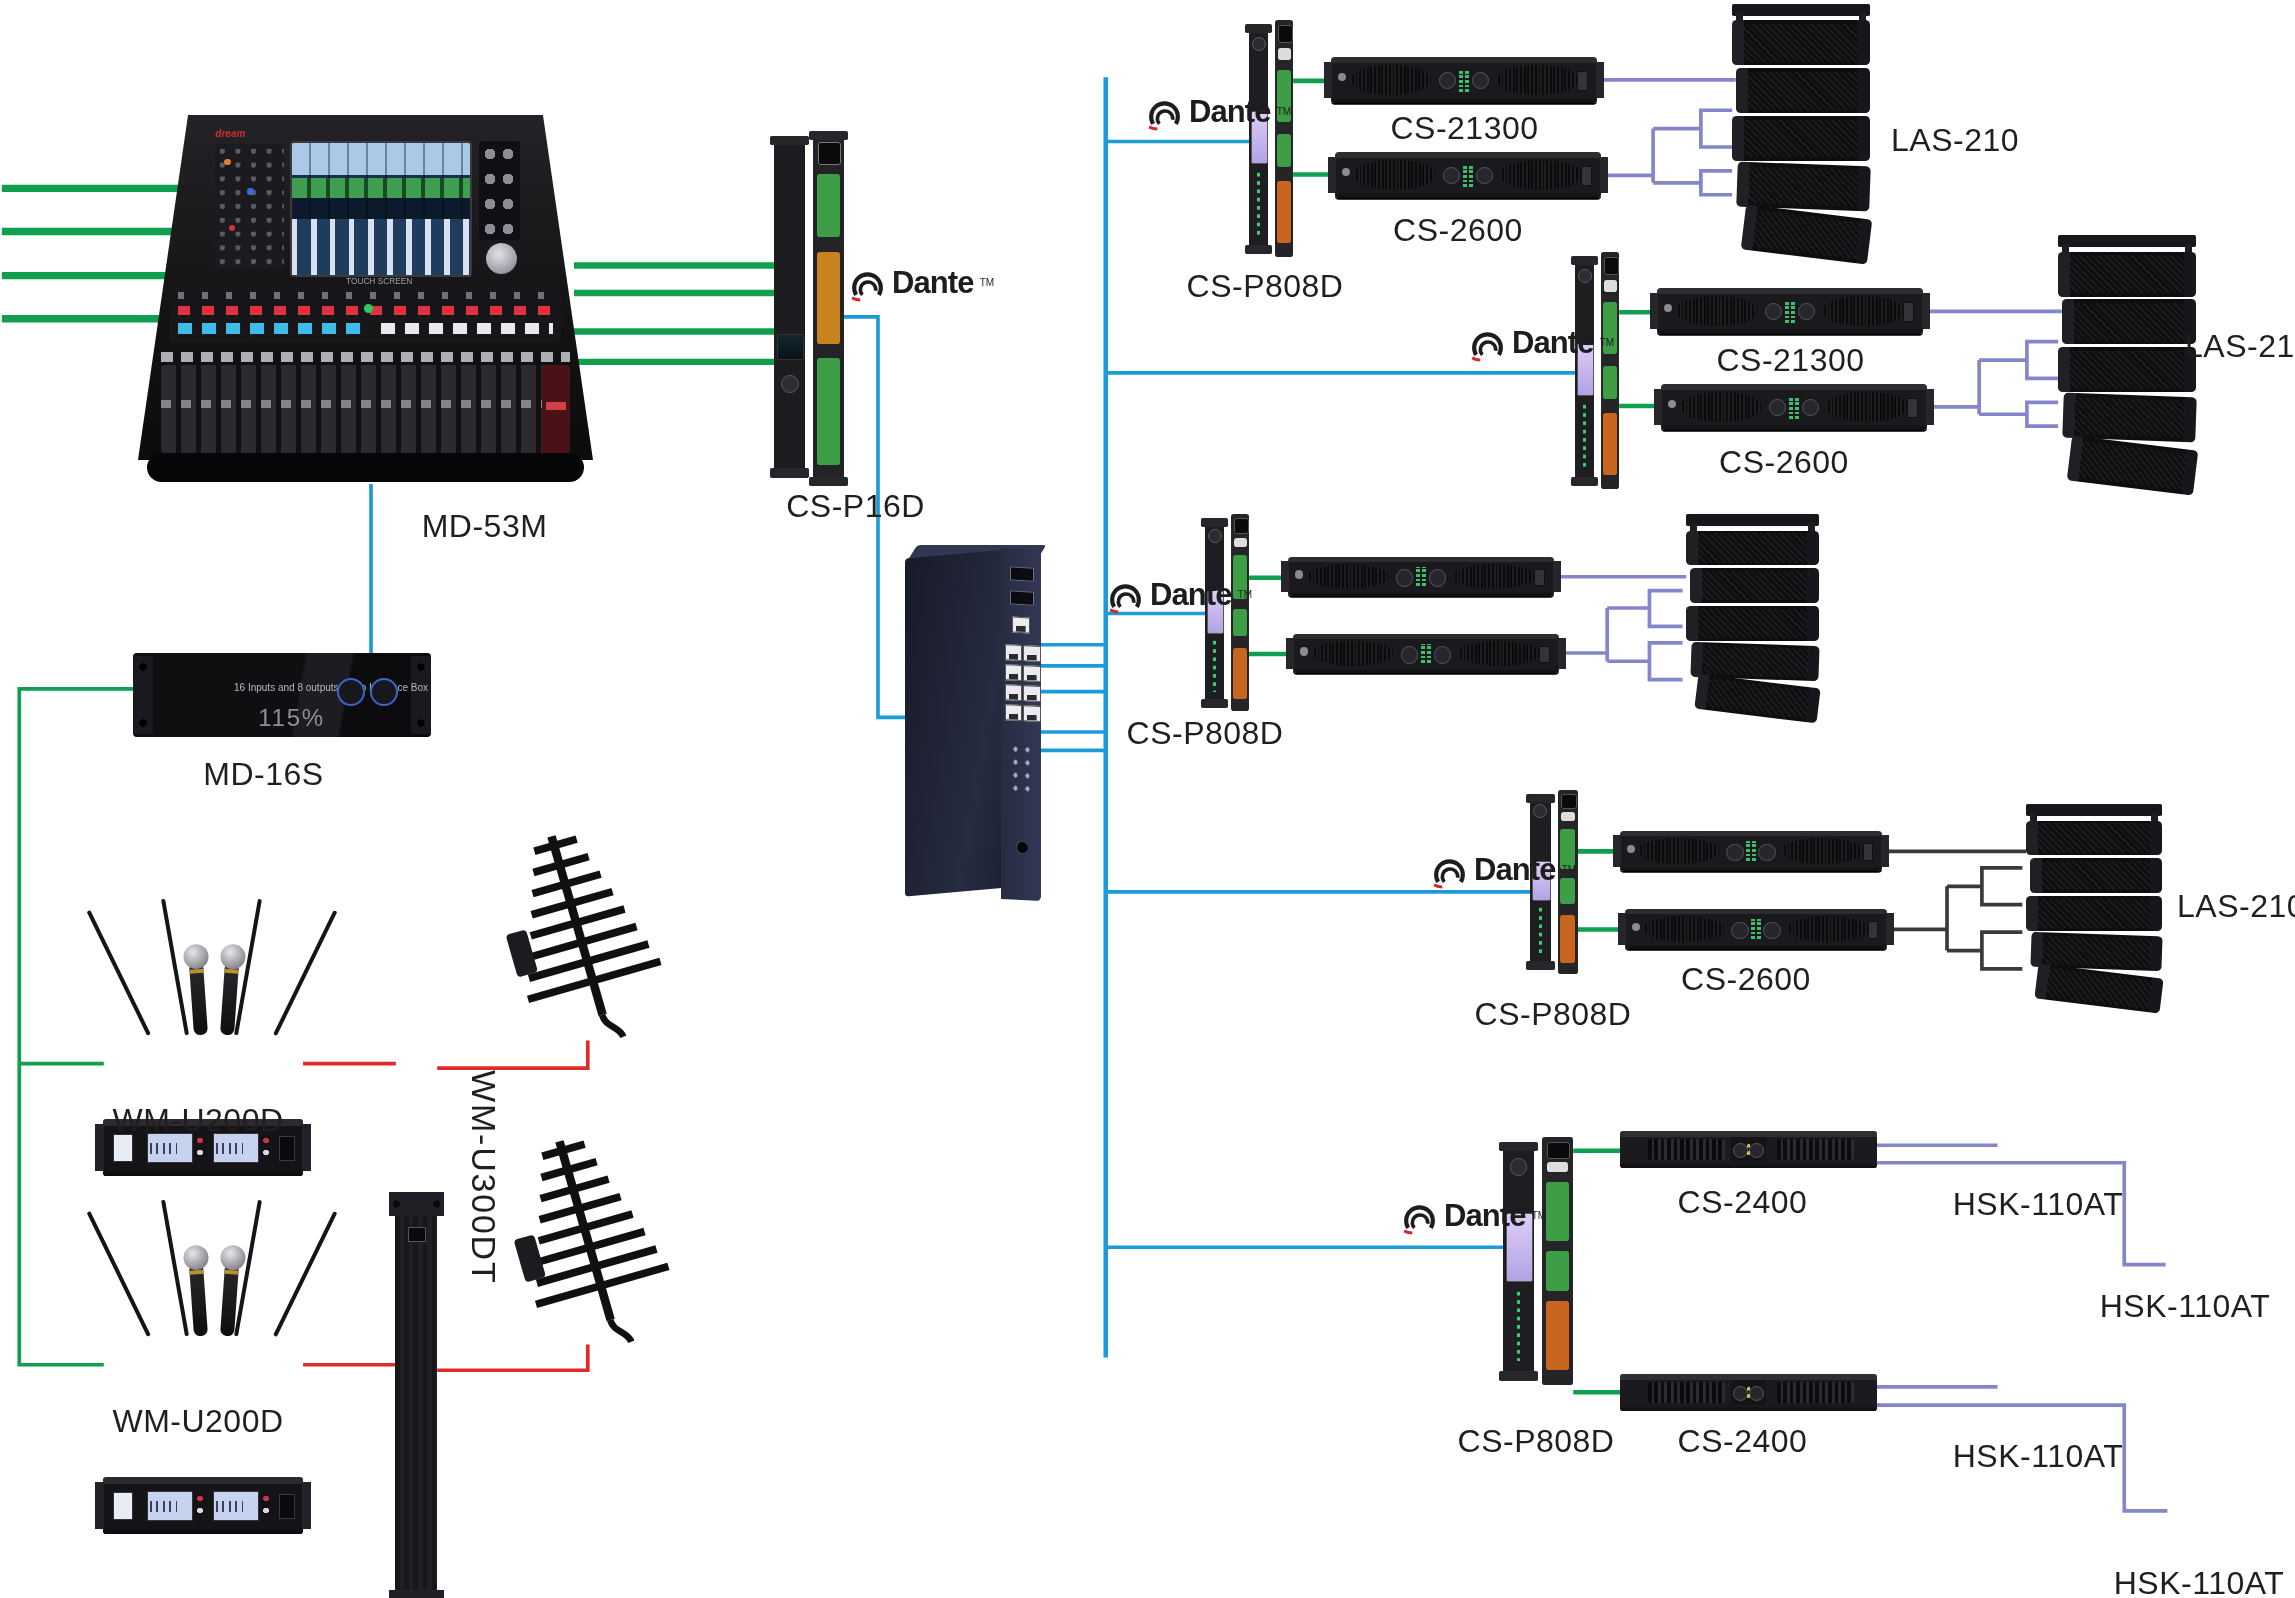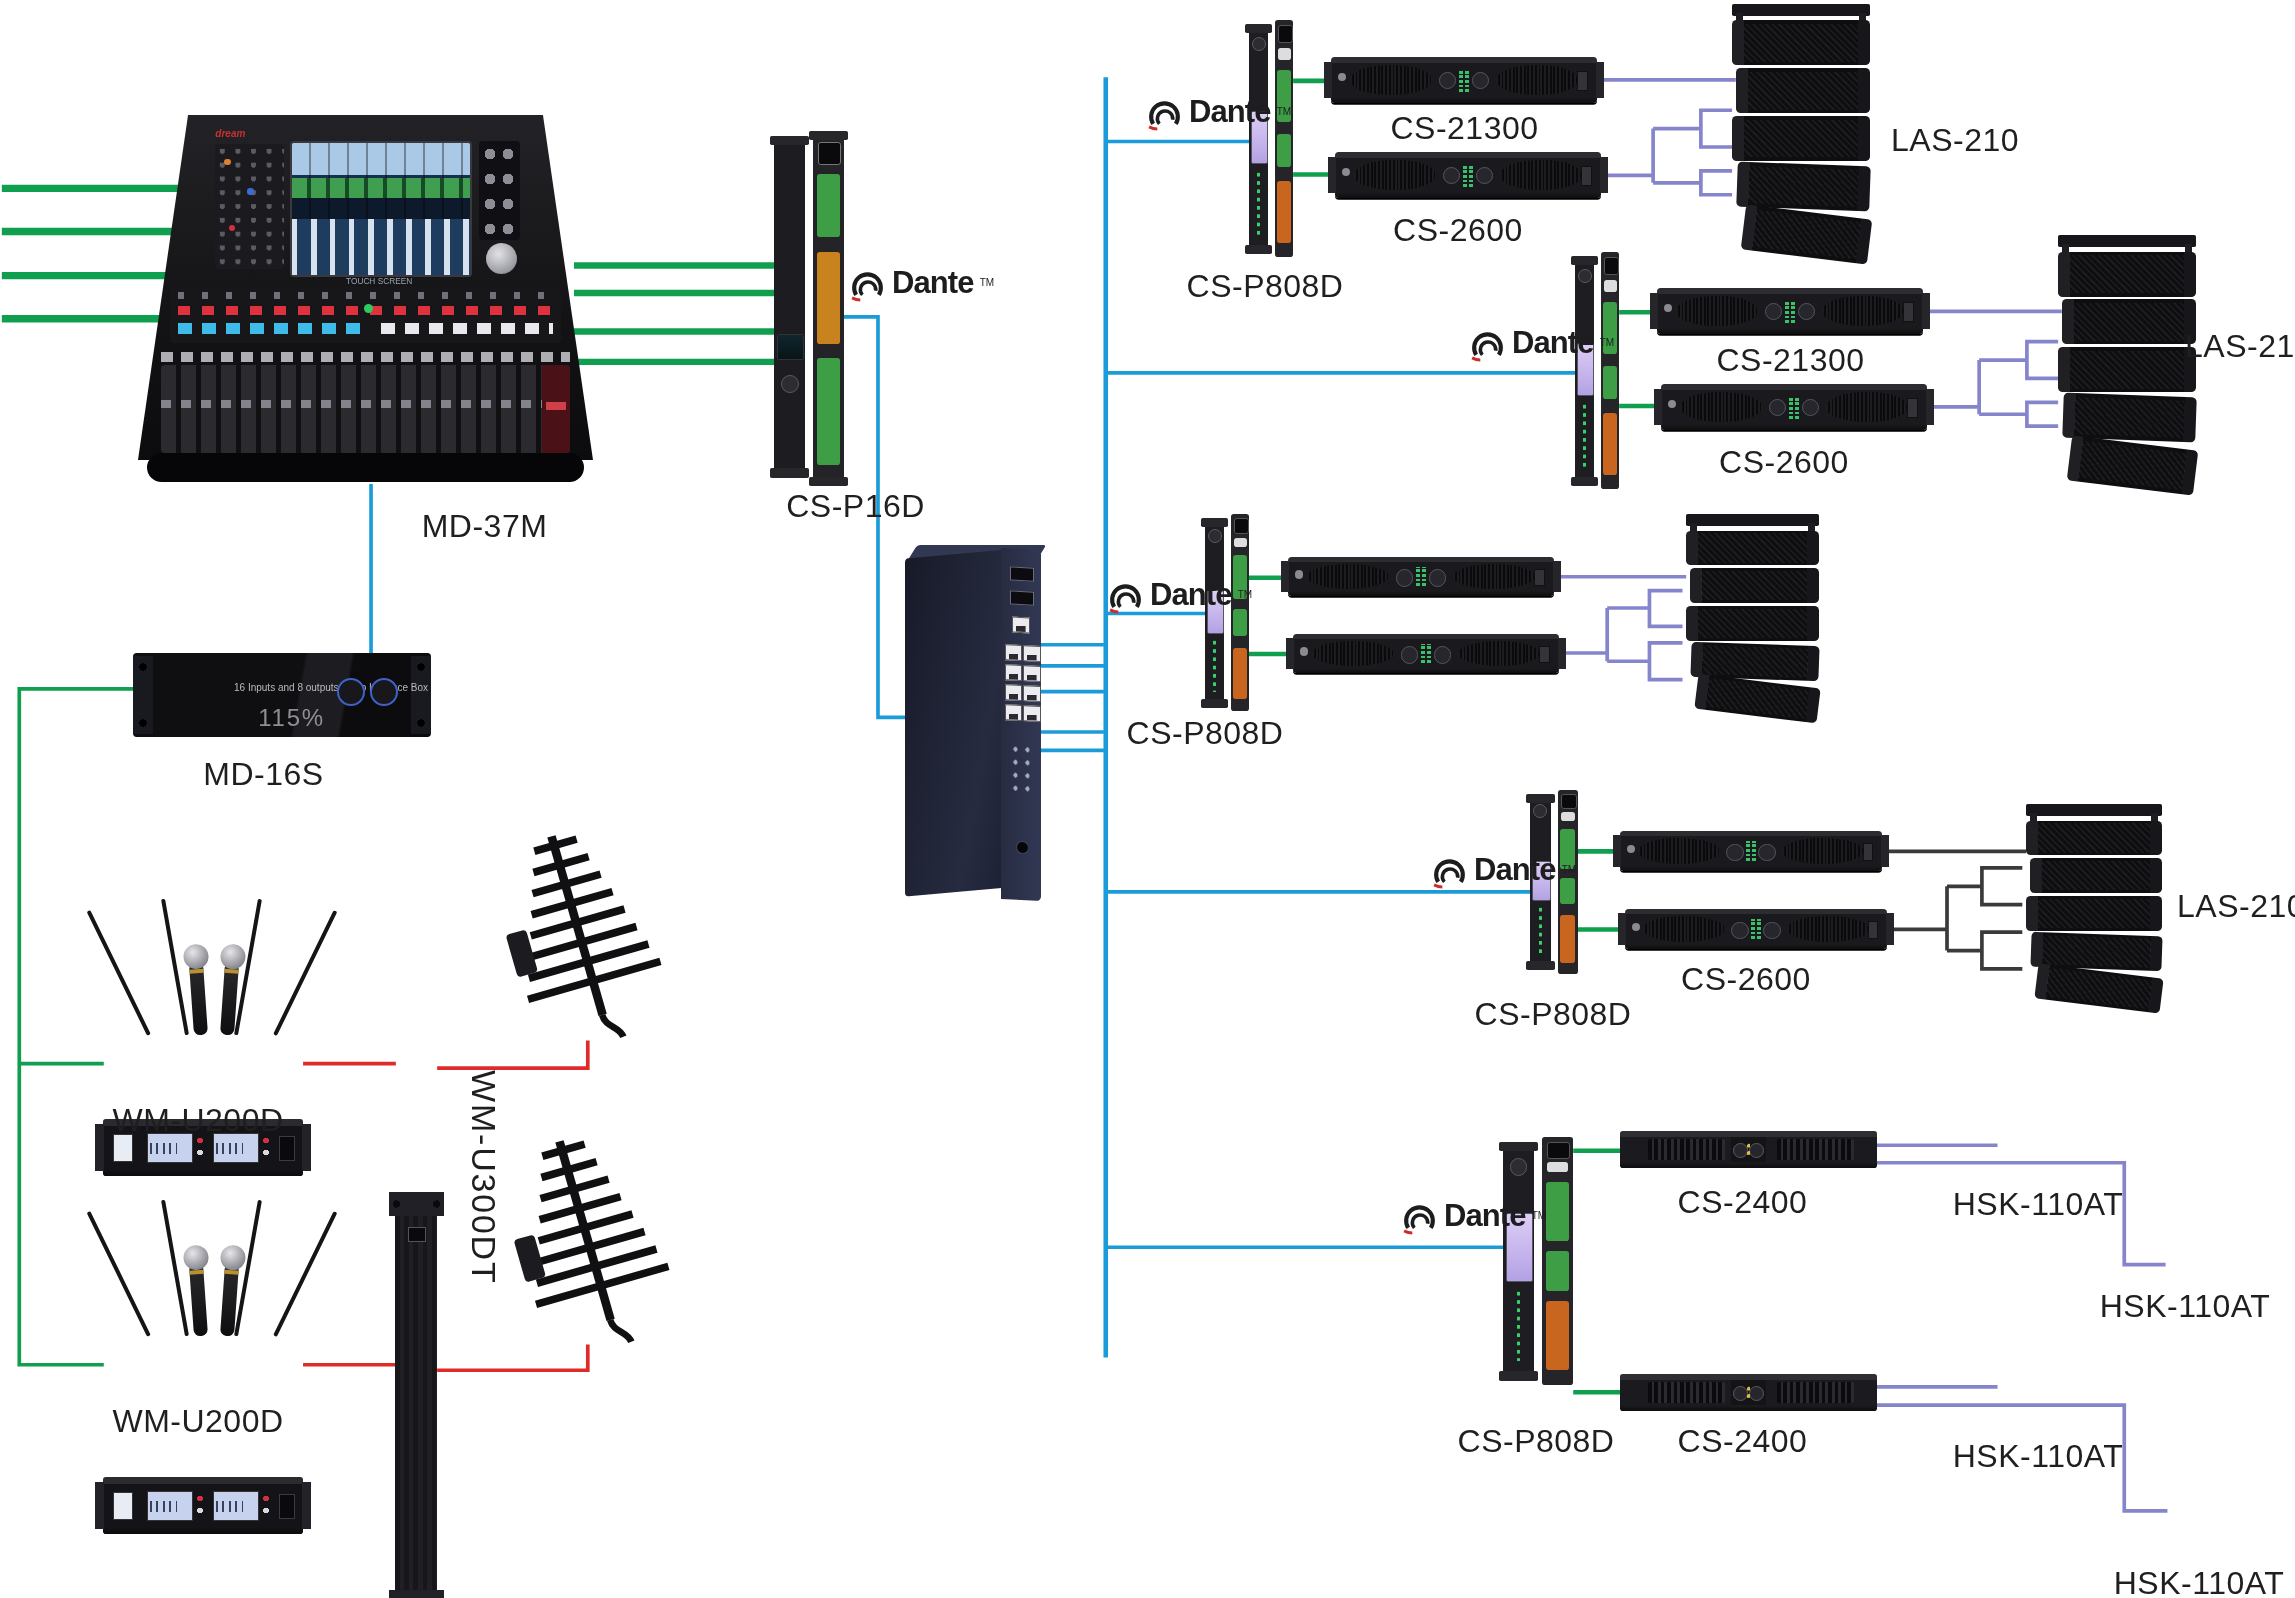--- a/index.html
+++ b/index.html
@@ -249,21 +249,21 @@
   <div class="mx-scrib"></div>
   <div class="mx-faders">
     <div class="mx-caps"></div>
     <div class="mx-master">
       <div class="mx-mcap"></div>
     </div>
   </div>
   <div class="mx-redrow"></div>
   <div class="mx-base"></div>
 </div>
-<div class="lbl" style="left:395px;top:508px;width:179px">MD-37M</div>
+<div class="lbl" style="left:395px;top:508px;width:179px">MD-53M</div>
 
 <div class="dev vrack" style="left:774px;top:131px;width:71px;height:355px">
   <div class="s" style="left:0;top:4.6px;width:31px;height:342px;background:#1c1c21">
     <div class="flange" style="top:0"></div>
         <div class="flange" style="bottom:0"></div>
     <div class="lcd" style="top:58%;height:7%;background:linear-gradient(180deg,#10262e,#081418);border-color:#333"></div>
     <div class="knobc" style="left:22%;top:70%;width:16.5px;height:16.5px"></div>
   </div>
   <div class="s" style="left:39px;top:0;width:31px;height:355px;background:#232328">
     <div class="flange" style="top:0"></div>

